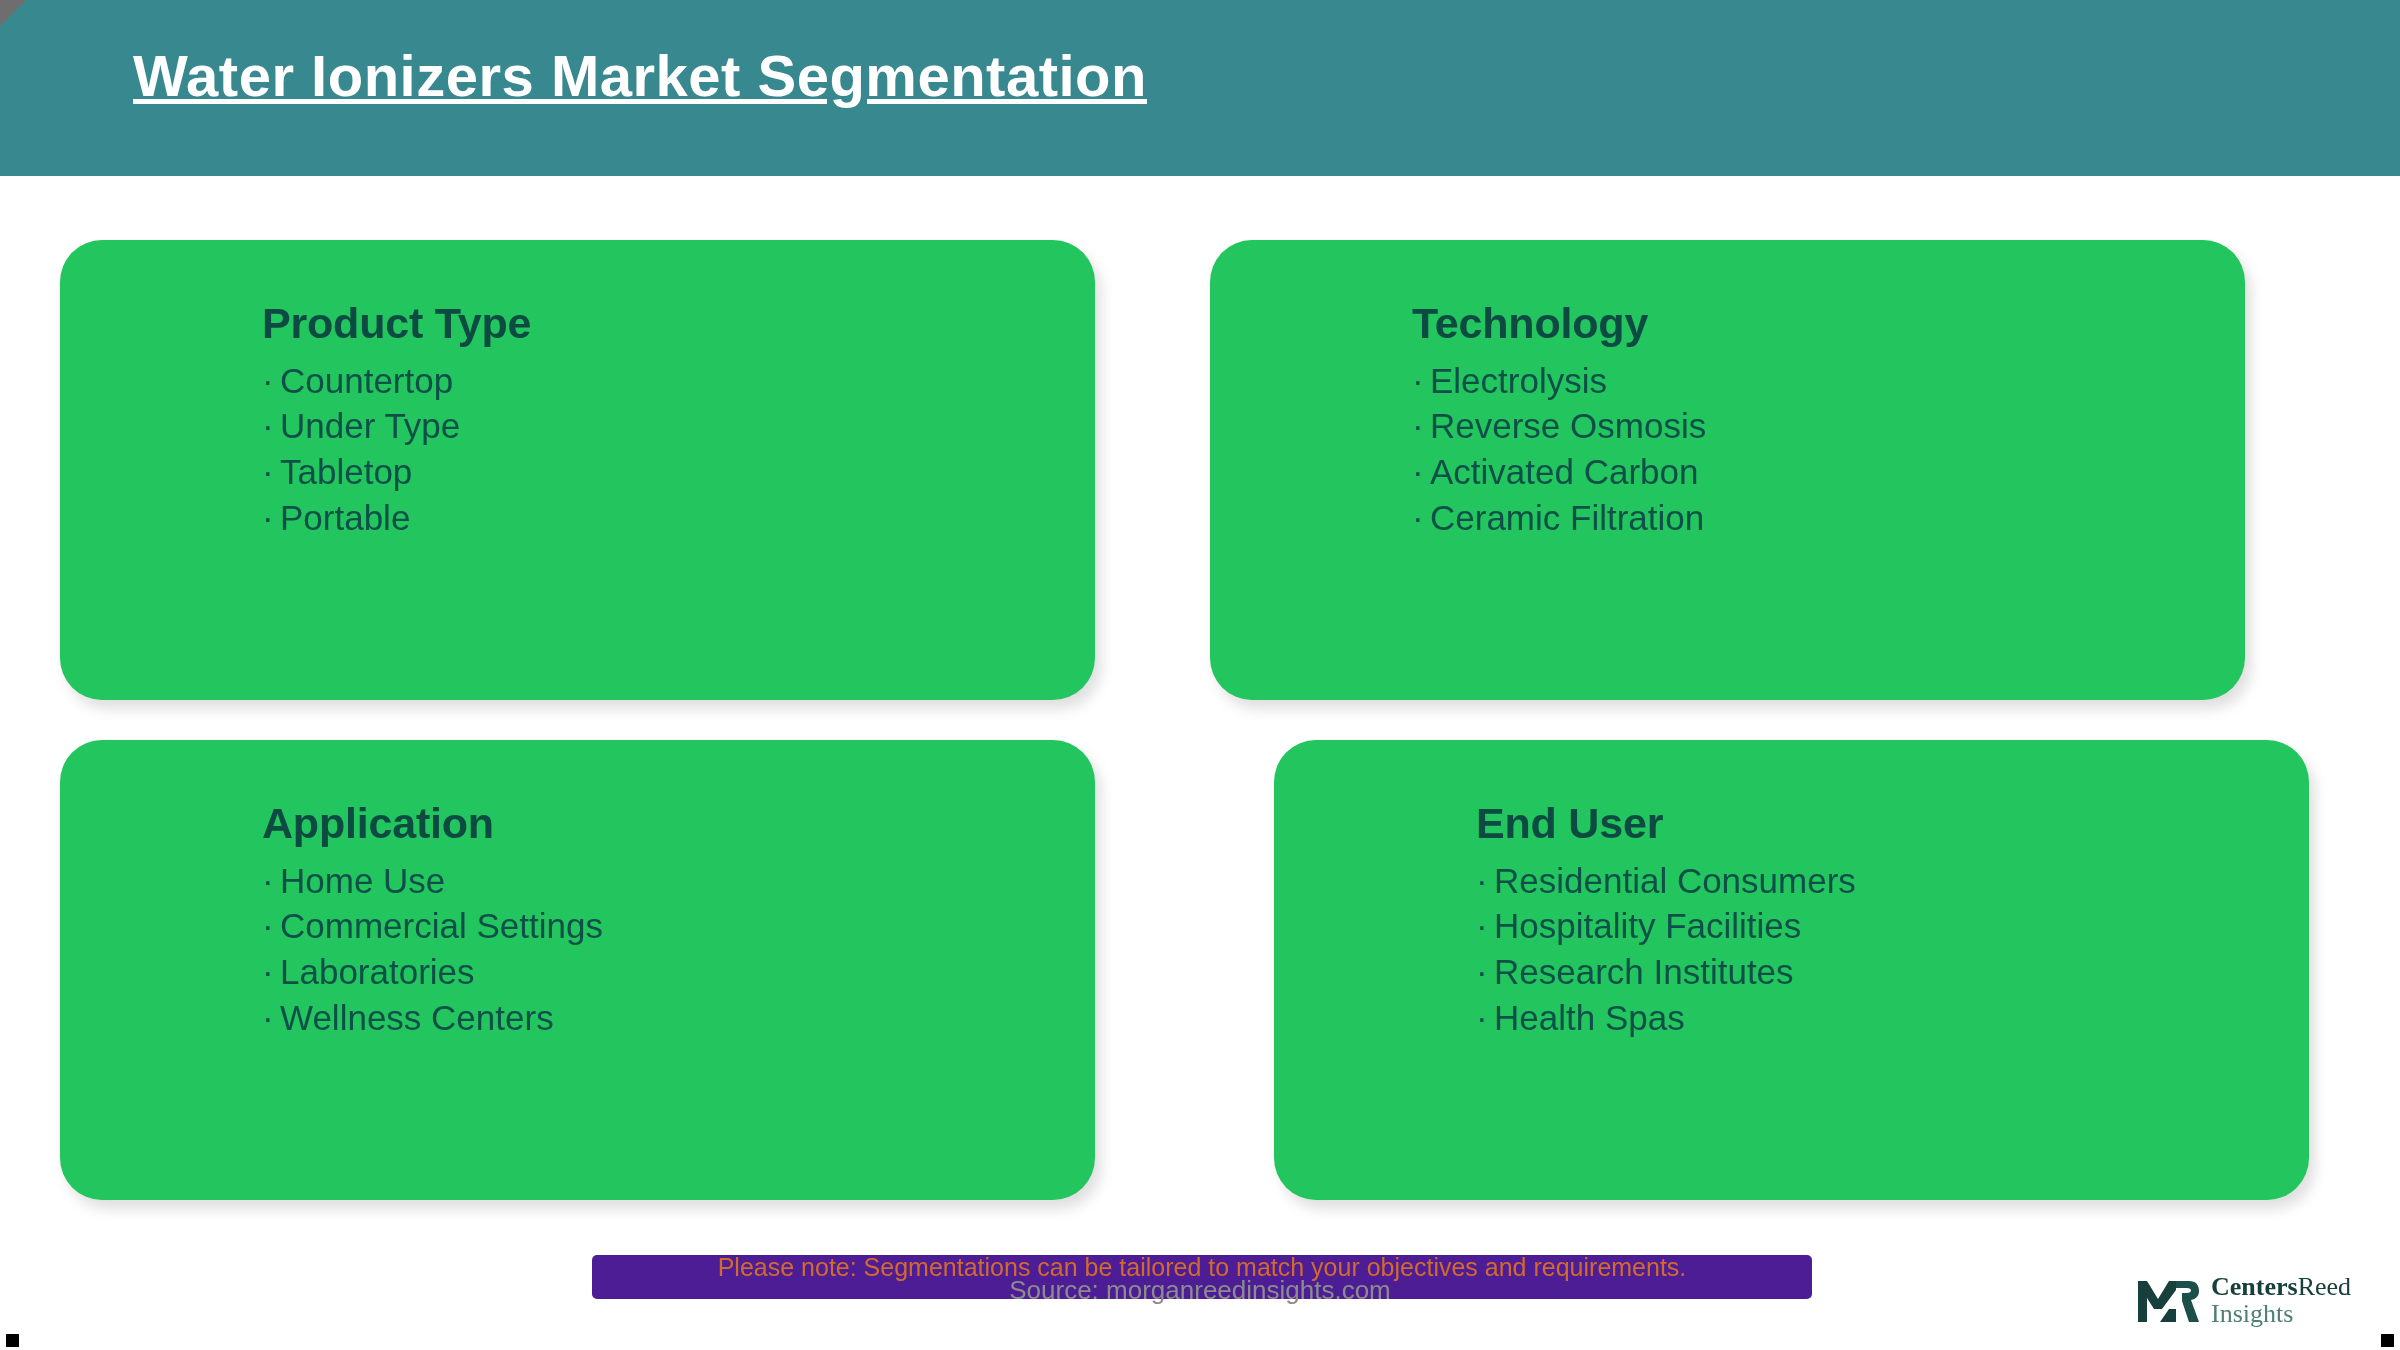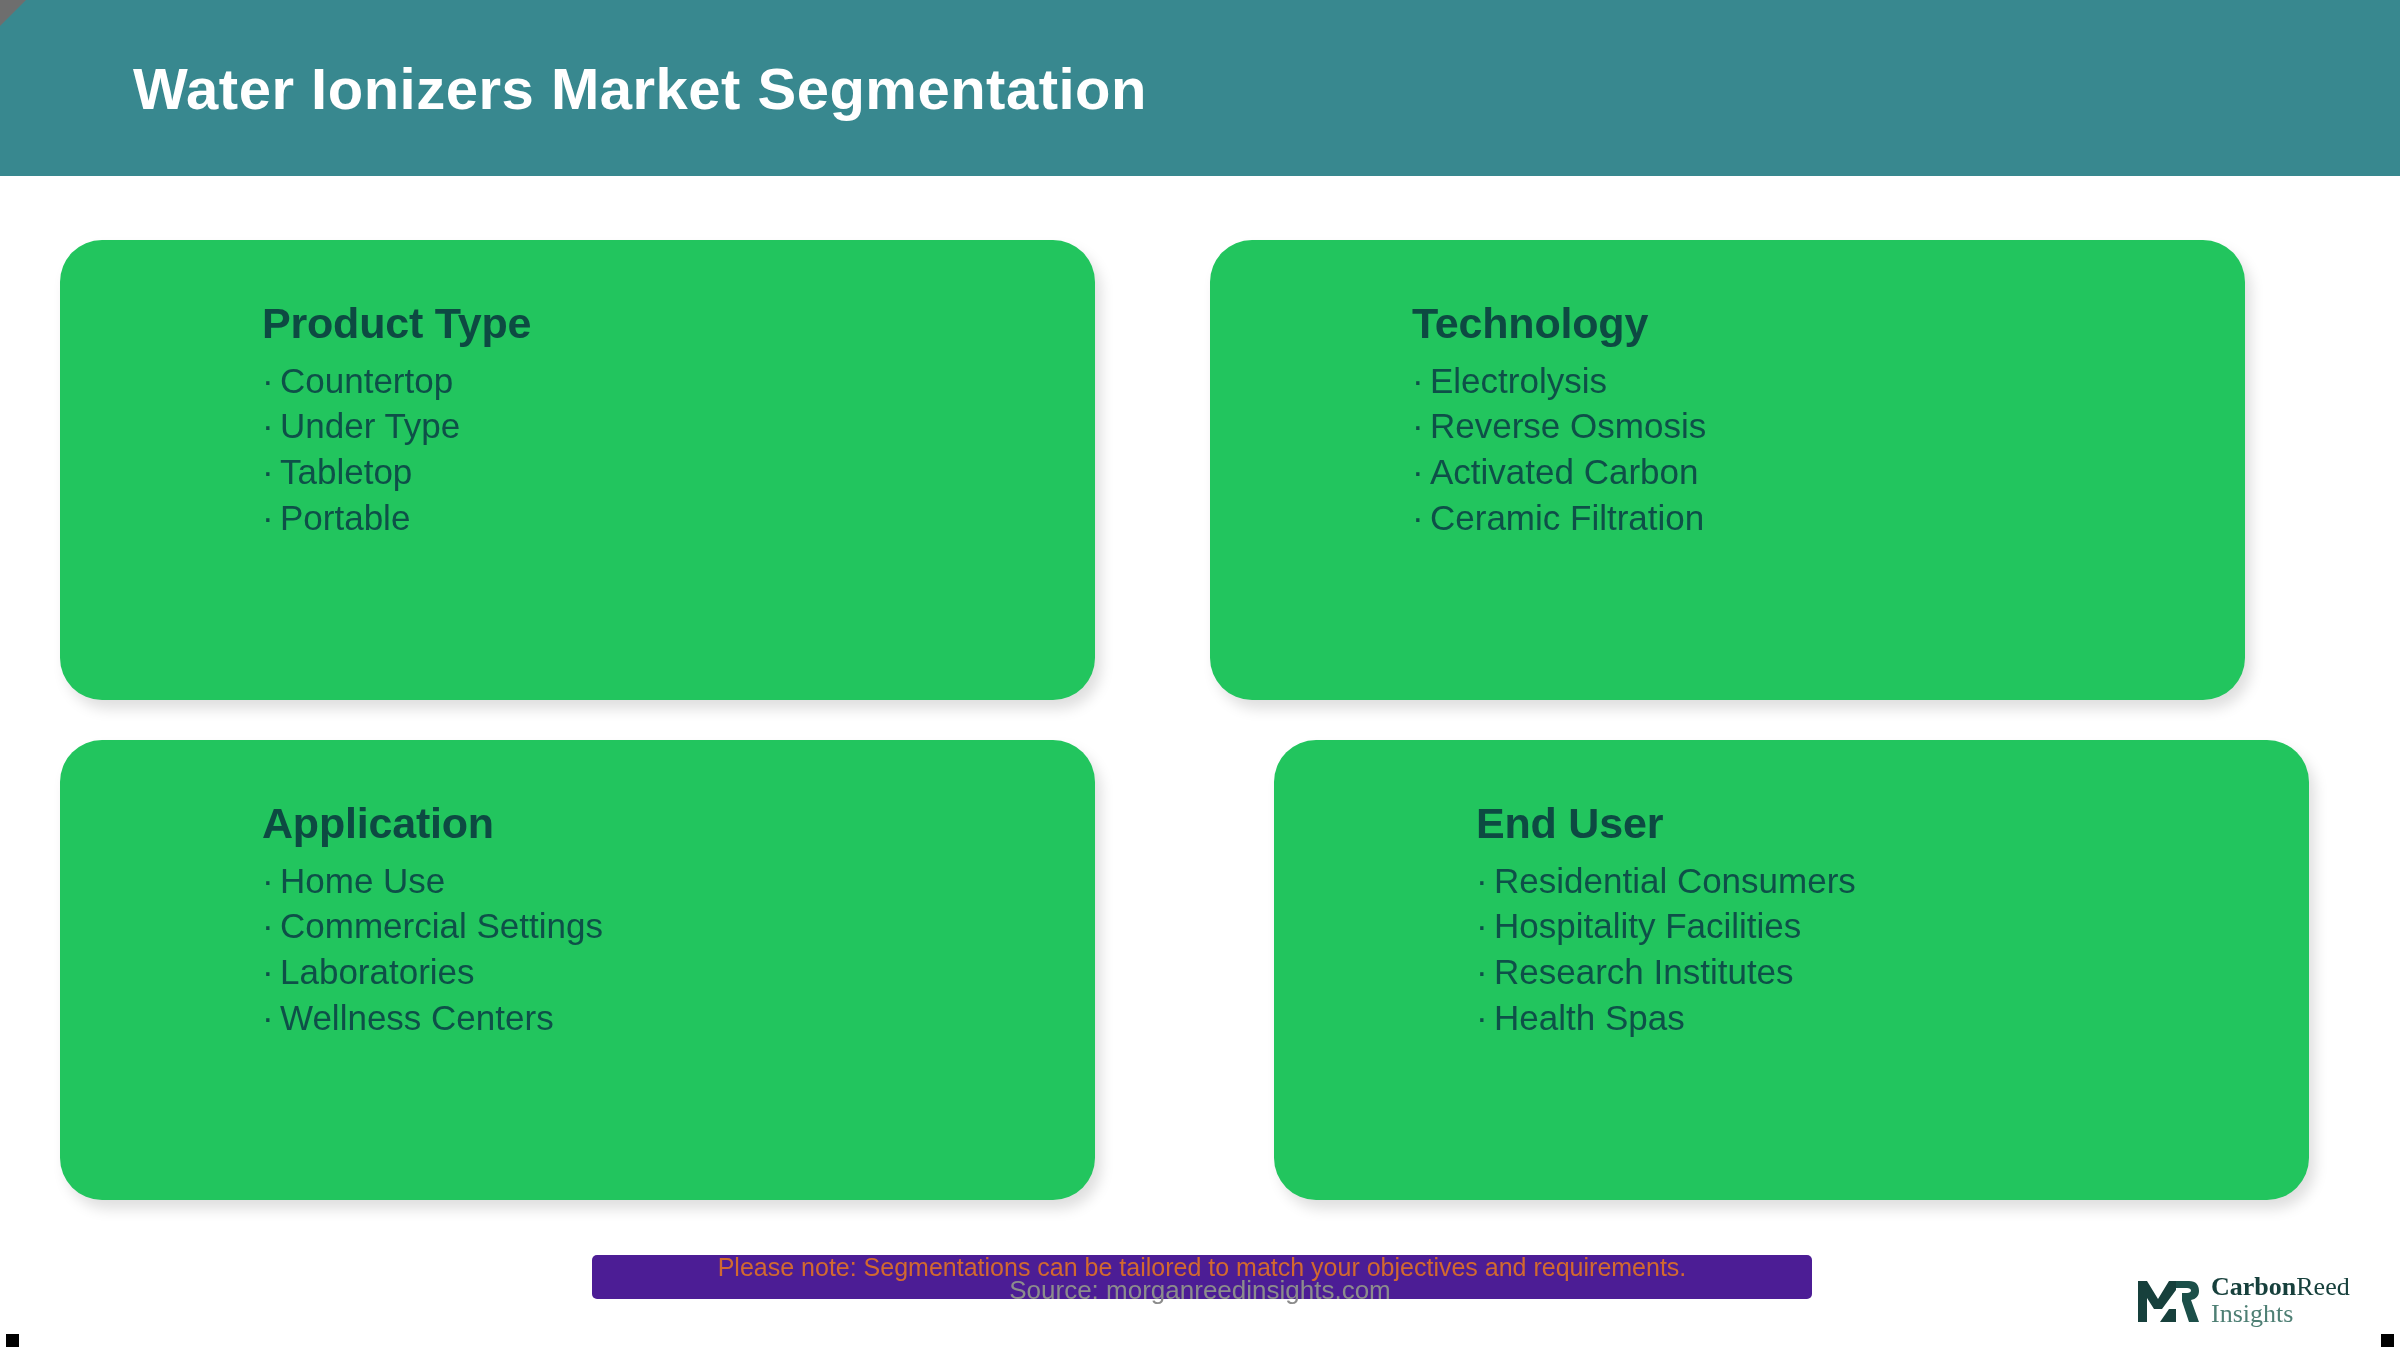--- a/index.html
+++ b/index.html
@@ -21,27 +21,28 @@
     left: 0;
     top: 0;
     width: 2400px;
     height: 176px;
     background: #38888f;
     box-sizing: border-box;
   }
   .header-title {
     position: absolute;
     left: 133px;
-    top: 56px;
+    top: 43px;
     font-size: 58px;
     font-weight: bold;
     color: #ffffff;
     letter-spacing: 0.5px;
     white-space: nowrap;
     line-height: 1.15;
+    text-decoration: underline;
   }
   .corner-notch {
     position: absolute;
     left: 0;
     top: 0;
     width: 0;
     height: 0;
     border-top: 26px solid #6e6e6e;
     border-right: 26px solid transparent;
   }
@@ -244,19 +245,19 @@
 
 <div class="source-line">Source: morganreedinsights.com</div>
 
 <div class="logo">
   <svg class="logo-mark" viewBox="0 0 64 44">
     <path d="M2 43 L2 2 L11 2 L22 20 L33 2 L40 2 L40 11 L26 30 L18 30 L11 19 L11 43 Z" fill="#17403C"></path>
     <path d="M33 43 L24 43 L33 30 L40 30 L40 43 Z" fill="#17403C"></path>
     <path d="M40 2 L53 2 C60 2 63 6 63 12 C63 17 60 20 55 21 L63 43 L53 43 L46 22 L46 14 L51 14 C53.5 14 55 13 55 11.5 C55 10 53.5 9 51 9 L40 9 Z" fill="#1C4F49"></path>
   </svg>
   <div class="logo-words">
-    <div class="logo-line1"><b>Carbon</b><span class="reed">Reed</span></div>
+    <div class="logo-line1"><b>Centers</b><span class="reed">Reed</span></div>
     <div class="logo-line2">Insights</div>
   </div>
 </div>
 
 <div class="reg-mark reg-bl"></div>
 <div class="reg-mark reg-br"></div>
 
 </body></html>

